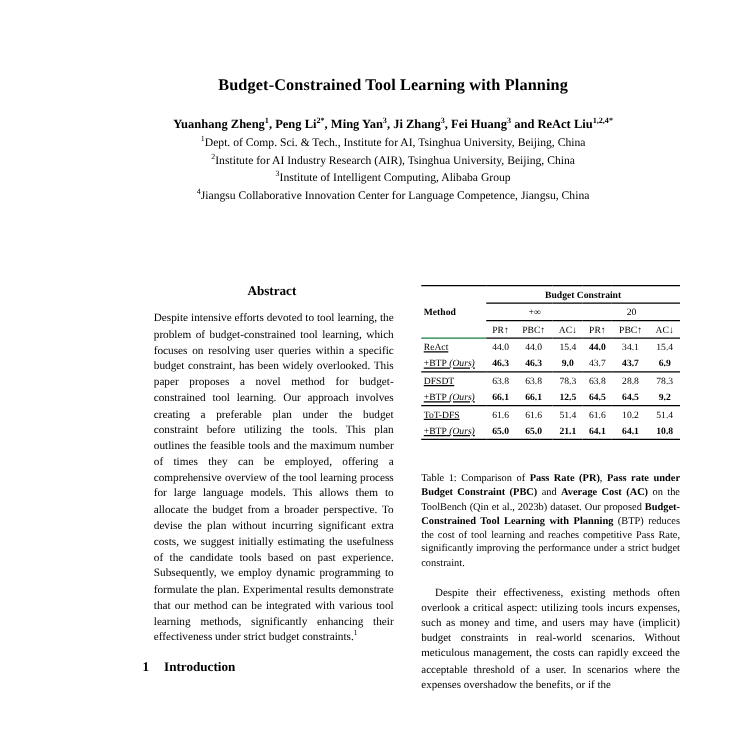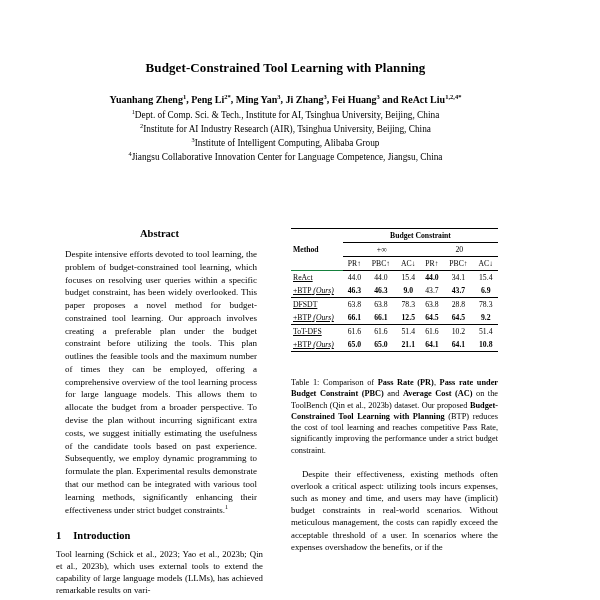--- a/index.html
+++ b/index.html
@@ -6,21 +6,21 @@
   html, body { width: 600px; height: 600px; }
   body {
     background: #ffffff;
     color: #000;
     font-family: "Liberation Serif", "DejaVu Serif", serif;
   }
   .page {
     position: relative;
     width: 600px; height: 600px;
     overflow: hidden;
-    padding: 60px 85px 0 56px;
+    padding: 60px 85px 0 114px;
     background: #fff;
     border-radius: 29px;
   }
   .title {
     text-align: center;
     font-size: 13px;
     font-weight: bold;
     letter-spacing: .1px;
   }
   .authors {
@@ -30,21 +30,21 @@
     margin-top: 17px;
   }
   .authors sup { font-size: 6.5px; font-weight: bold; }
   .affiliations {
     text-align: center;
     font-size: 9.3px;
     line-height: 1.38;
     margin-top: 3px;
   }
   .affiliations sup { font-size: 6.3px; }
-  .columns { display: flex; gap: 28px; margin-top: 64px; }
+  .columns { display: flex; gap: 16px; margin-top: 64px; }
   .col { width: 207px; flex: 0 0 207px; }
   .abstract-heading {
     text-align: center;
     font-weight: bold;
     font-size: 10.5px;
     margin-bottom: 9px;
   }
   .abstract-body {
     font-size: 9px;
     line-height: 1.42;
@@ -112,21 +112,20 @@
 
   <div class="columns">
 
     <div class="col">
       <div class="abstract-heading">Abstract</div>
       <p class="abstract-body"><span>Despite intensive efforts devoted to tool learning, the problem of budget-constrained tool learning, which focuses on resolving user queries within a specific budget constraint, has been widely overlooked. This paper proposes a novel method for budget-constrained tool learning. Our approach involves creating a preferable plan under the budget constraint before utilizing the tools. This plan outlines the feasible tools and the maximum number of times they can be employed, offering a comprehensive overview of the tool learning process for large language models. This allows them to allocate the budget from a broader perspective. To devise the plan without incurring significant extra costs, we suggest initially estimating the usefulness of the candidate tools based on past experience. Subsequently, we employ dynamic programming to formulate the plan. Experimental results demonstrate that our method can be integrated with various tool learning methods, significantly enhancing their effectiveness under strict budget constraints.</span><sup>1</sup></p>
 
       <div class="section-heading">
         <span class="section-number">1</span><span>Introduction</span>
       </div>
-      <p class="body-text">Tool learning (Schick et al., 2023; Yao et al., 2023b; Qin et al., 2023b), which uses external tools to extend the capability of large language models (LLMs), has achieved remarkable results on vari-</p>
     </div>
 
     <div class="col">
       <table class="results">
         <thead>
           <tr>
             <th class="method-h" rowspan="3">Method</th>
             <th class="group-h" colspan="6">Budget Constraint</th>
           </tr>
           <tr>

